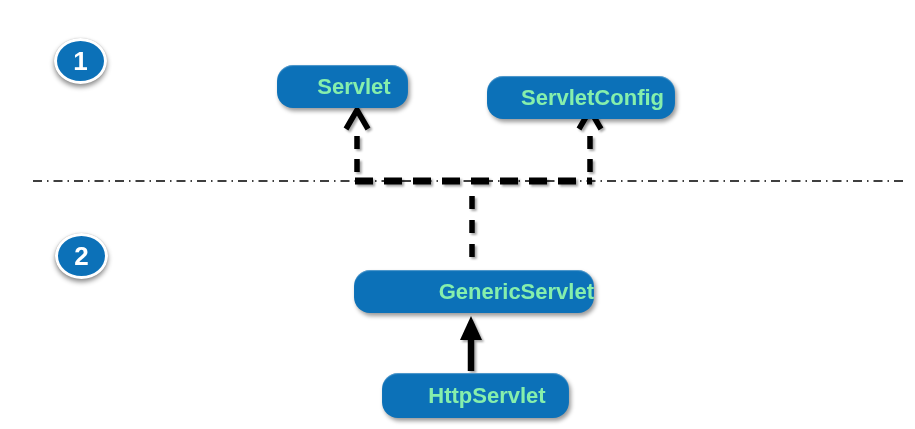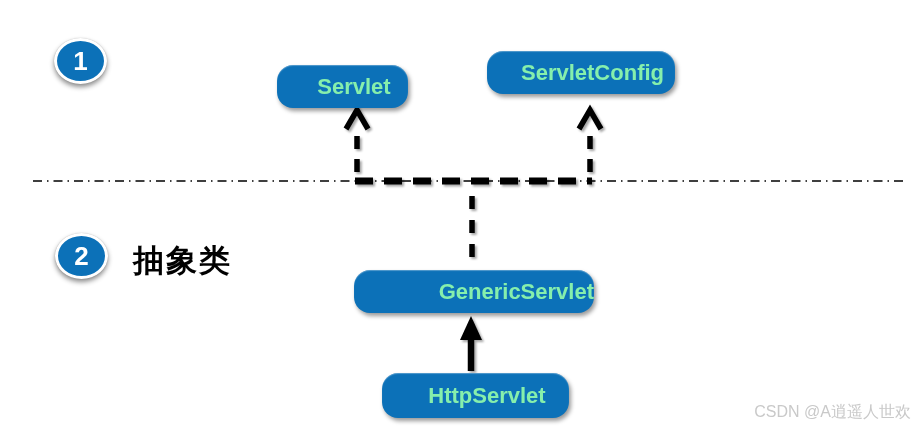--- a/index.html
+++ b/index.html
@@ -55,21 +55,21 @@
     color: #86efac;
     font-size: 22px;
     font-weight: bold;
     display: flex;
     align-items: center;
     justify-content: center;
     white-space: nowrap;
     padding-left: 23px;
   }
   .node-servlet         { left: 277px; top: 65px;  width: 131px; height: 43px; }
-  .node-servlet-config  { left: 487px; top: 51px;  width: 188px; height: 43px; }
+  .node-servlet-config  { left: 487px; top: 76px;  width: 188px; height: 43px; }
   .node-generic-servlet { left: 354px; top: 270px; width: 240px; height: 43px; justify-content: flex-end; }
   .node-http-servlet    { left: 382px; top: 373px; width: 187px; height: 45px; align-items: center; }
 
   
   .connectors {
     position: absolute;
     left: 0; top: 0;
     width: 915px;
     height: 429px;
     pointer-events: none;
@@ -125,24 +125,22 @@
   <div class="node node-servlet">
     <span>Servlet</span>
   </div>
   <div class="node node-servlet-config">
     <span>ServletConfig</span>
   </div>
 
   <div class="badge badge-2">
     <span>2</span>
   </div>
-  <div class="section-label label-2">抽象类</div>
 
   <div class="node node-generic-servlet">
     <span>GenericServlet</span>
   </div>
   <div class="node node-http-servlet">
     <span>HttpServlet</span>
   </div>
 
-  <div class="watermark">CSDN @A逍遥人世欢</div>
 
 </div>
 
 </body></html>

